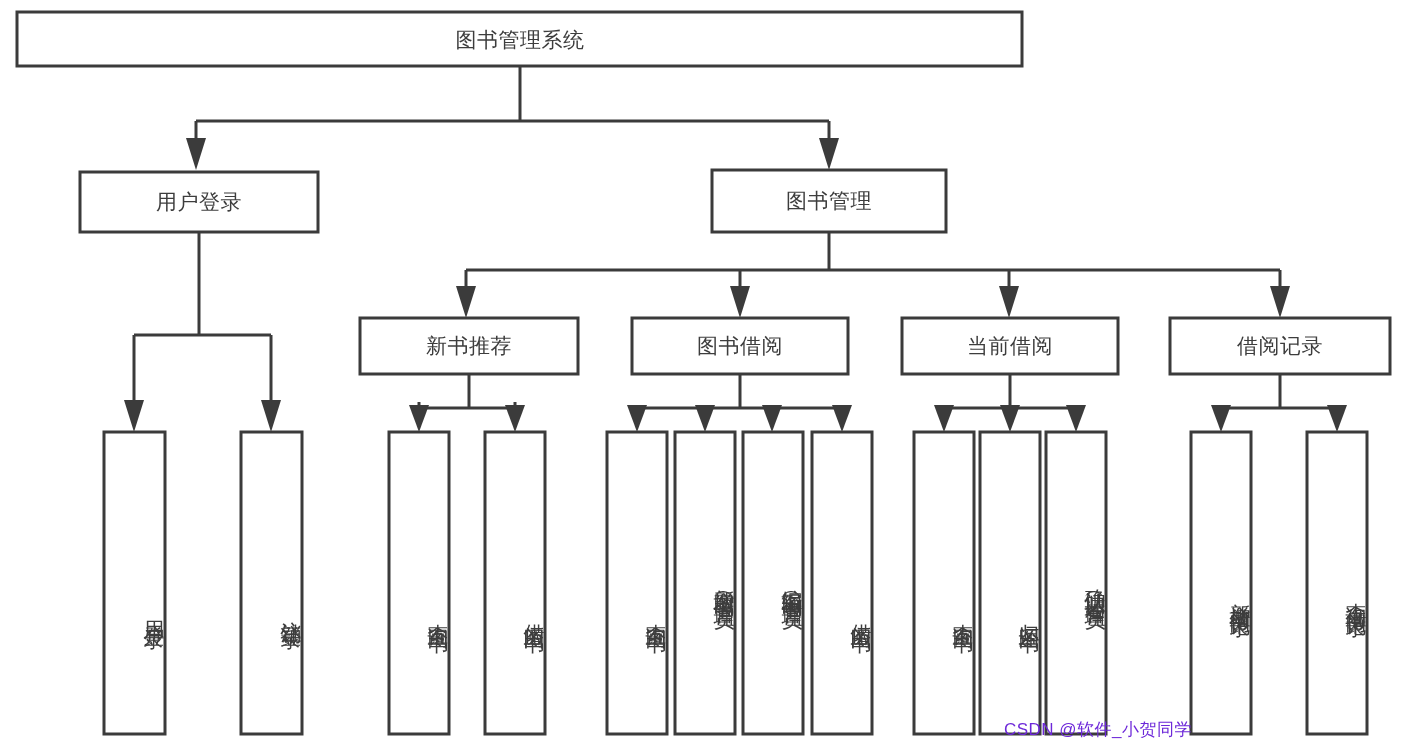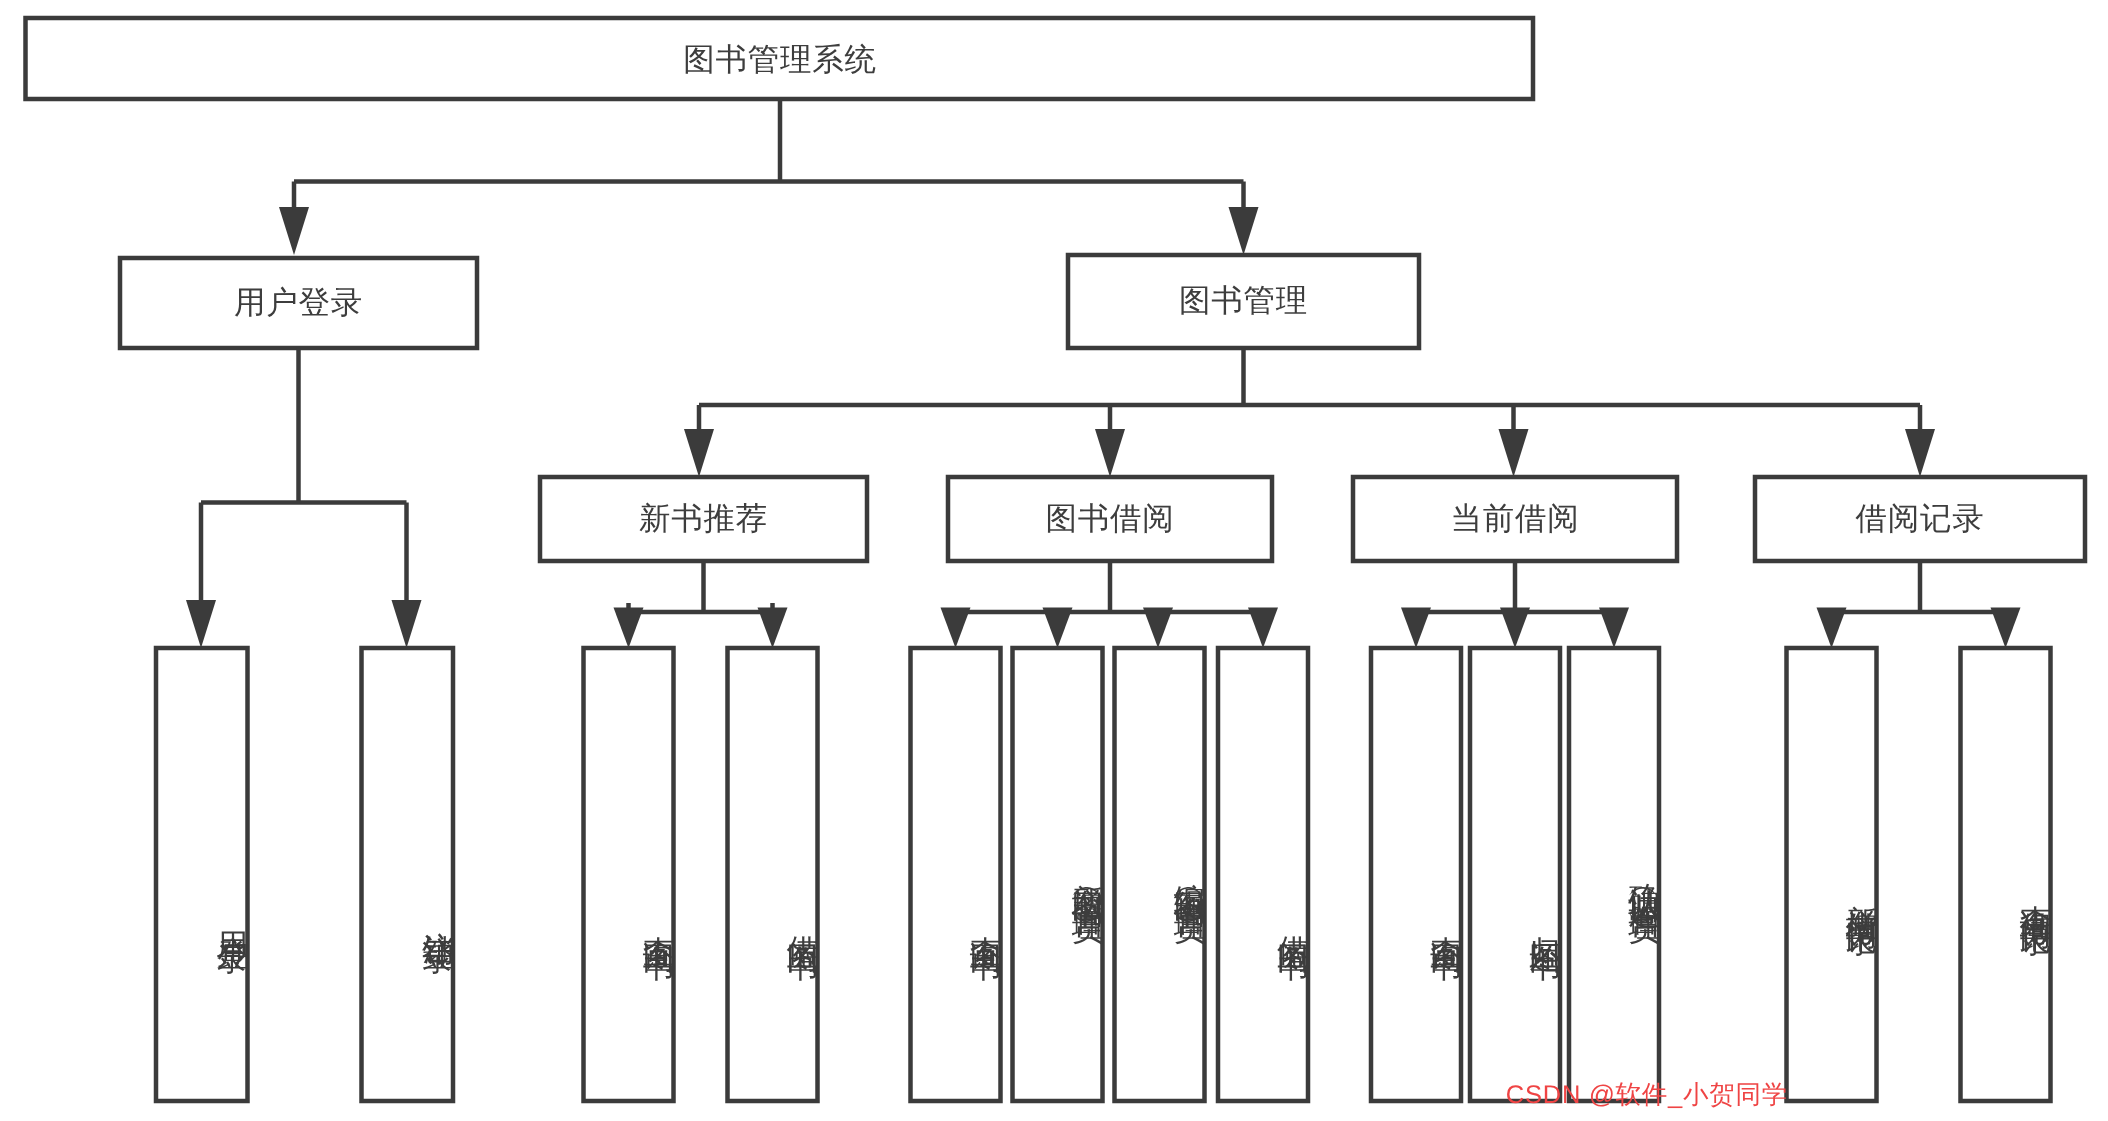--- a/index.html
+++ b/index.html
@@ -62,21 +62,21 @@
     white-space: nowrap;
     display: flex;
     align-items: flex-start;
     justify-content: center;
     pointer-events: none;
   }
   .watermark {
     position: absolute;
     right: 8px;
     bottom: 6px;
-    color: #ef4444;
+    color: #6d28d9;
     font-size: 17px;
     font-family: "Liberation Sans", "DejaVu Sans", sans-serif;
     white-space: nowrap;
     letter-spacing: 0.5px;
   }
 </style>
 </head>
 <body>
 
 <div id="diagram-root">

